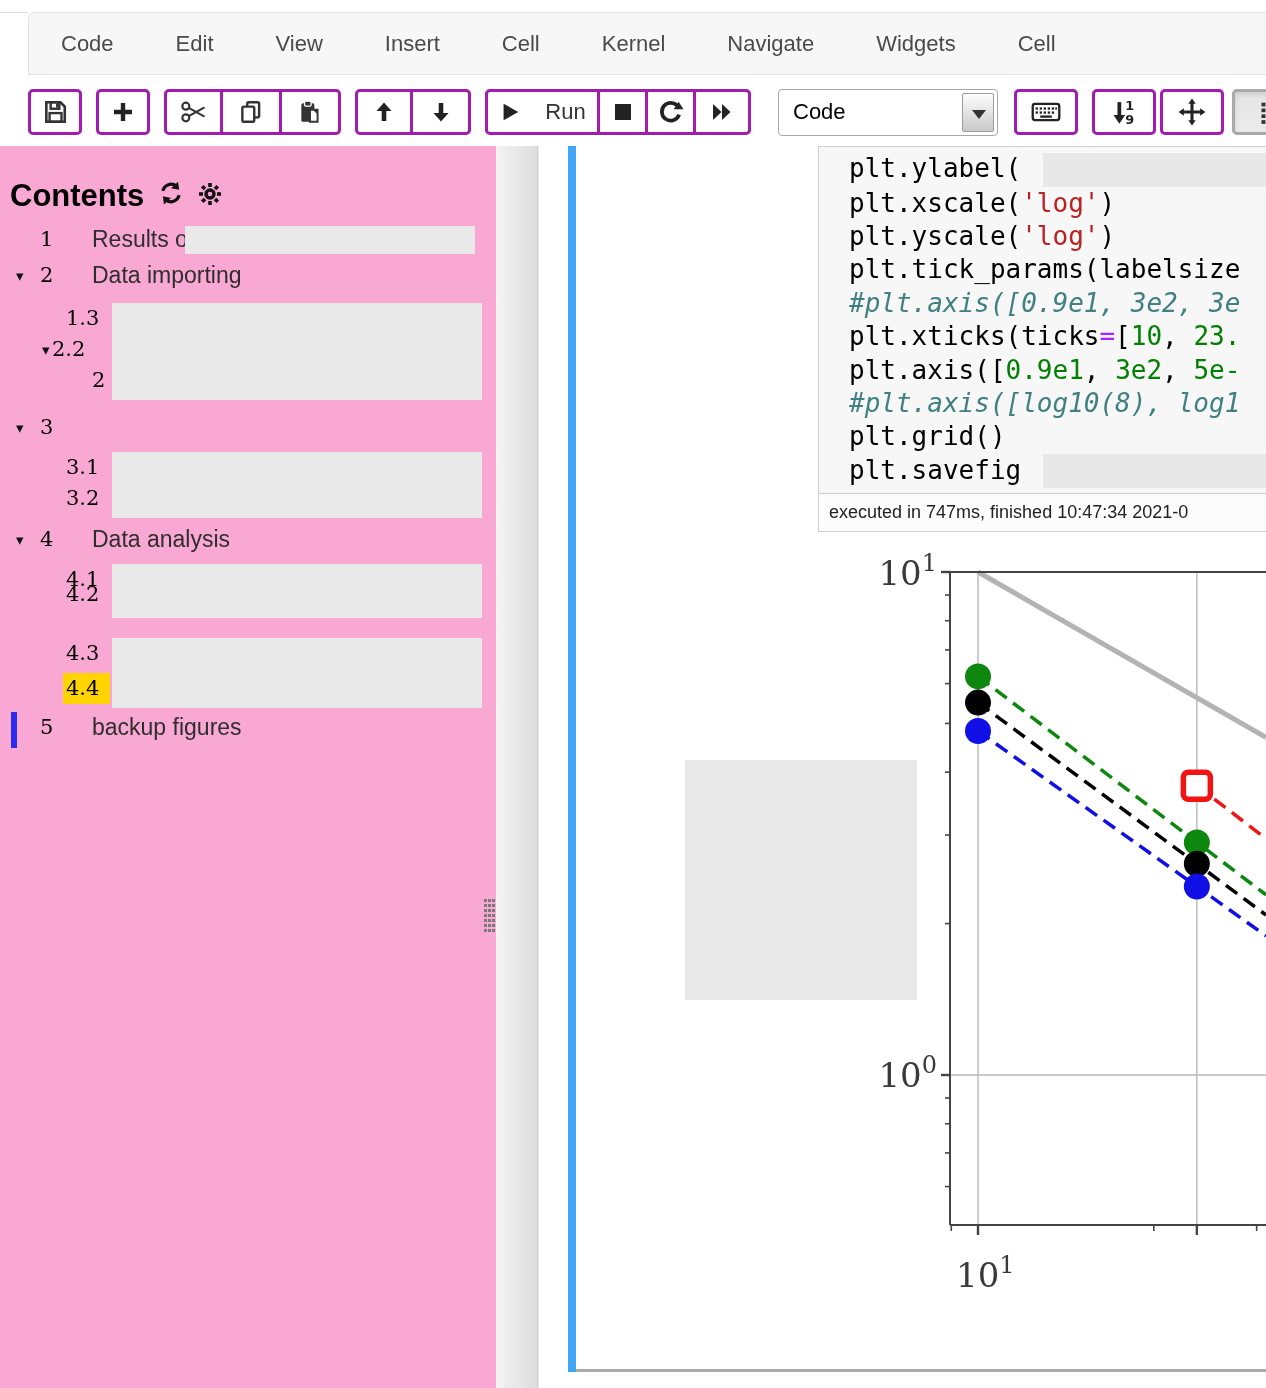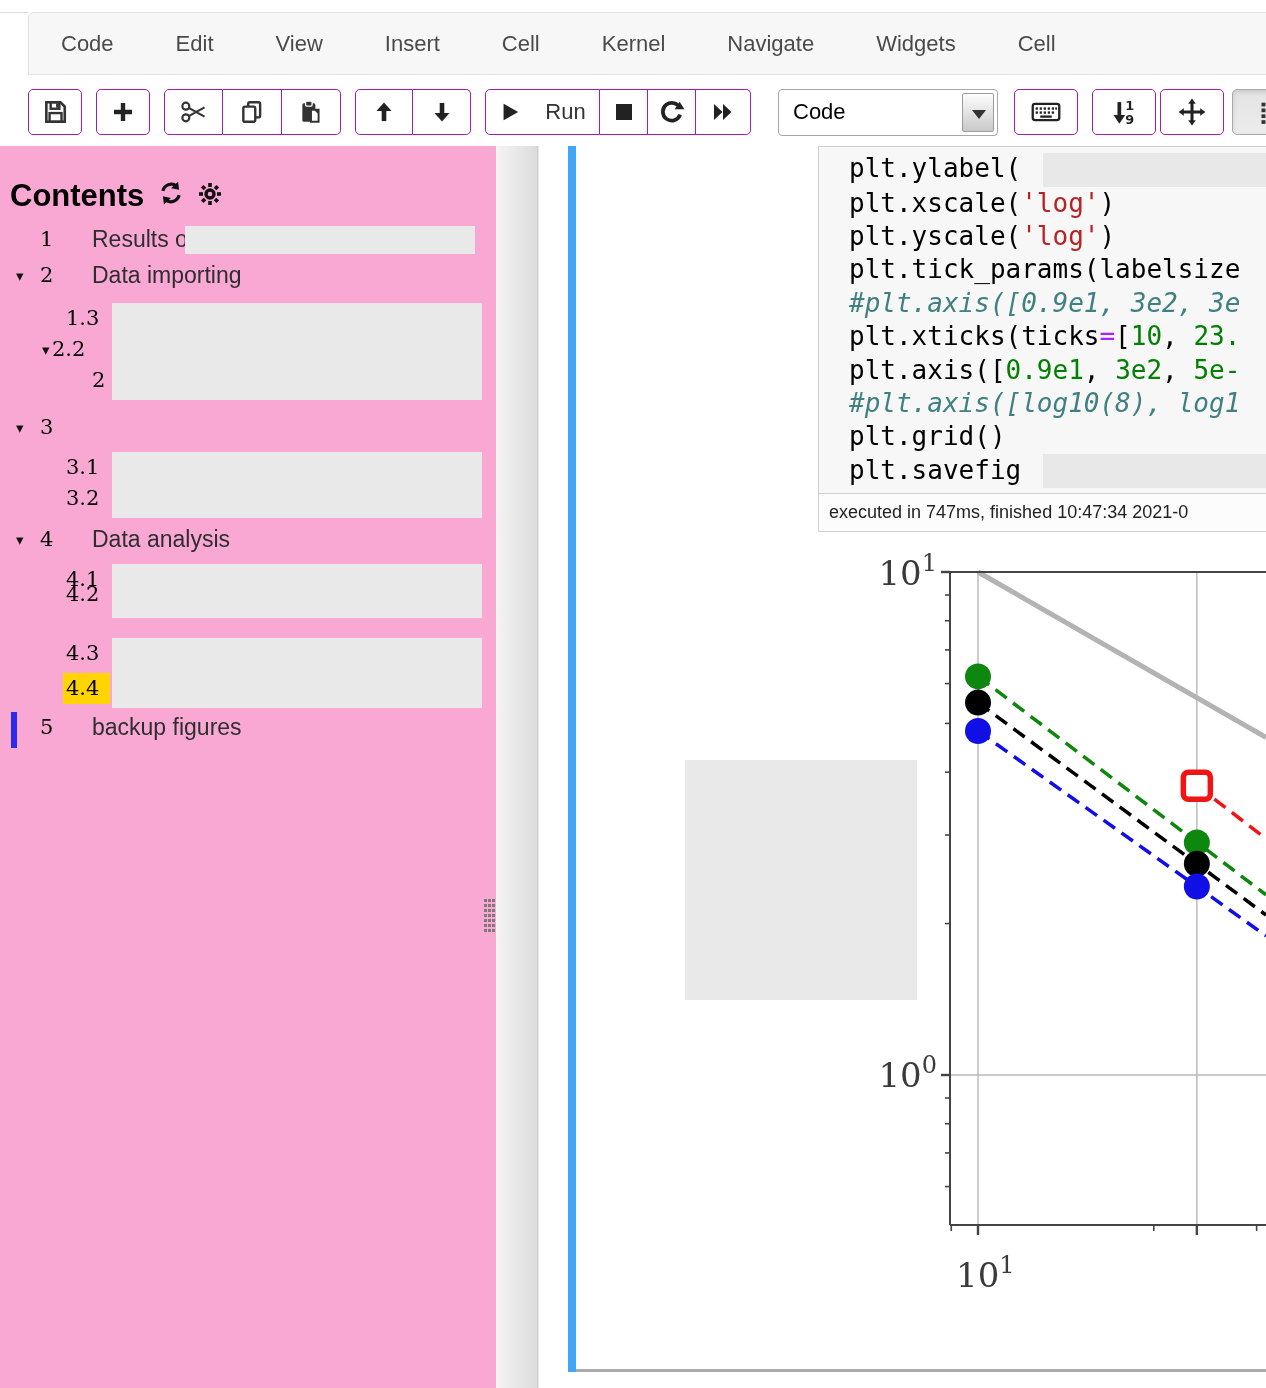--- a/index.html
+++ b/index.html
@@ -9,21 +9,21 @@
 
   
   #menubar { left:28px; top:12px; width:1280px; height:63px; background:#f7f7f7;
     border:1px solid #e3e3e3; border-radius:6px 0 0 0; display:flex; align-items:center;
     padding-left:32px; gap:62px; }
   .menu-item { font-size:22px; color:#4a4a4a; cursor:pointer; }
   #topline { left:0; top:12px; width:28px; height:1px; background:#dcdcdc; }
 
   
   .tb-group { position:absolute; top:89px; height:46px; display:flex; }
-  .tb-btn { height:46px; background:#fff; border:1px solid #a21caf; display:flex;
+  .tb-btn { height:46px; background:#fff; border:3px solid #a21caf; display:flex;
     align-items:center; justify-content:center; gap:24px; cursor:pointer; }
   .tb-btn + .tb-btn { border-left:none; }
   .tb-group .tb-btn:first-child { border-radius:5px 0 0 5px; }
   .tb-group .tb-btn:last-child { border-radius:0 5px 5px 0; }
   .tb-group .tb-btn:only-child { border-radius:5px; }
   .tb-btn.pressed { background:linear-gradient(#e4e4e4,#ececec); border-color:#a9a9a9;
     box-shadow:inset 0 2px 5px rgba(0,0,0,.12); }
   .tb-btn svg { display:block; }
   .run-label { font-size:22px; color:#333; }
   #celltype-select { left:778px; top:89px; width:220px; height:47px; background:#fff;

